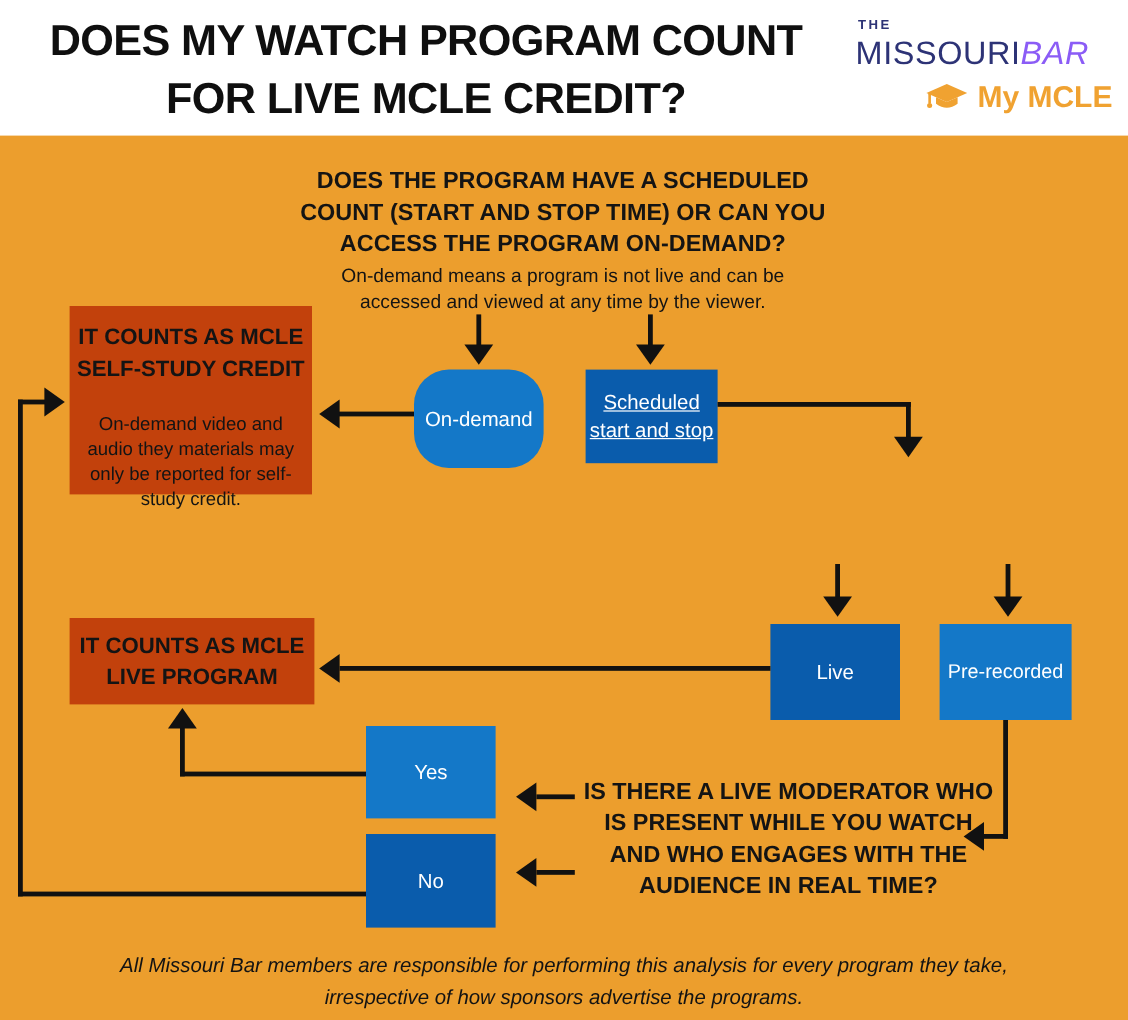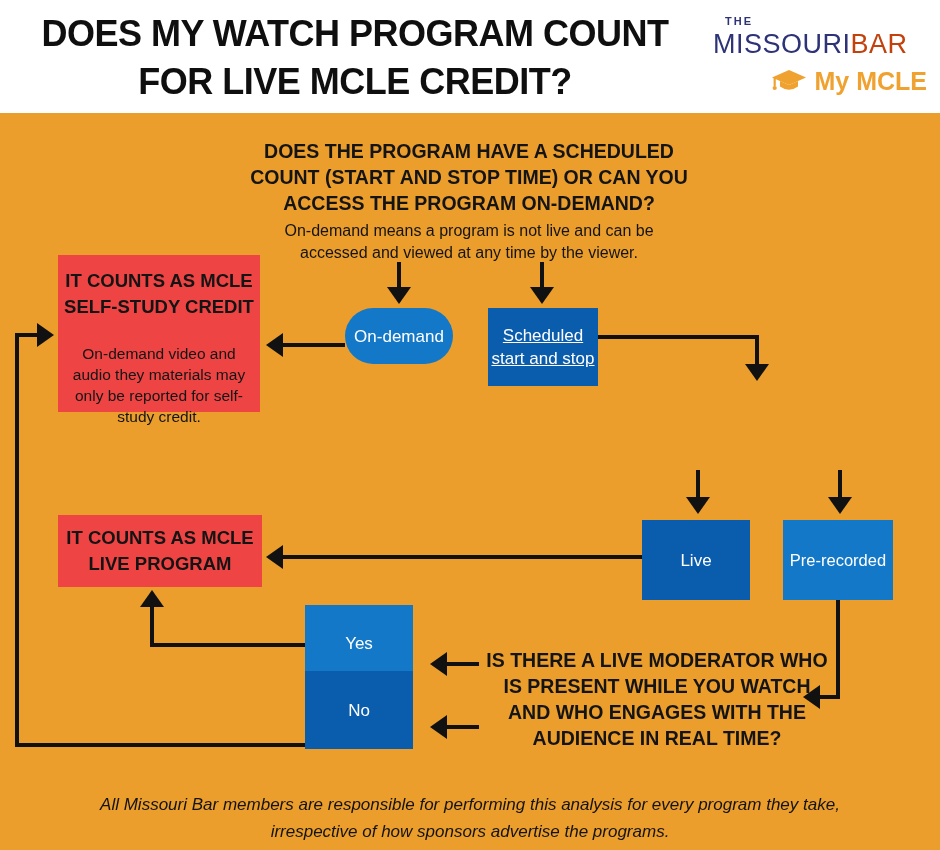--- a/index.html
+++ b/index.html
@@ -2,33 +2,33 @@
 <html><head>
 <meta charset="utf-8">
 <style>
   html,body{margin:0;padding:0;background:#ffffff;}
   .wrap{position:relative;width:940px;height:850px;overflow:hidden;background:#ffffff;
         font-family:"Liberation Sans", sans-serif;}
   .canvas-bg{position:absolute;left:0;top:113px;width:940px;height:737px;background:#EC9E2D;}
   .page-title{position:absolute;left:35px;top:10px;width:640px;text-align:center;
       font-size:36px;line-height:48px;font-weight:bold;color:#0f0f0f;letter-spacing:-0.5px;}
   .logo{position:absolute;left:713px;top:15px;width:214px;}
-  .logo-the{font-size:11px;font-weight:bold;letter-spacing:2px;color:#2D3376;margin-left:12px;}
+  .logo-the{font-size:11px;font-weight:bold;letter-spacing:2px;color:#2D3376;margin-left:2px;}
   .logo-brand{font-size:27px;letter-spacing:0.5px;color:#2D3376;margin-top:2px;white-space:nowrap;}
-  .logo-brand .bar{color:#c2410c;}
+  .logo-brand .bar{color:#8b5cf6;font-style:italic;}
   .logo-mcle{display:flex;align-items:center;justify-content:flex-end;gap:8px;margin-top:7px;
       font-size:25px;font-weight:bold;color:#F0A231;}
   .q{position:absolute;text-align:center;font-weight:bold;color:#141414;font-size:19.5px;line-height:26px;}
   .q .ln{white-space:nowrap;}
   .note{font-weight:normal;font-size:16px;line-height:22px;margin-top:4px;}
   .node{position:absolute;display:flex;align-items:center;justify-content:center;
       color:#ffffff;font-size:17px;line-height:23px;text-align:center;padding:2px;box-sizing:border-box;}
   .blue-l{background:#1478C8;}
   .blue-d{background:#0A5CAC;}
-  .result{position:absolute;background:#ef4444;color:#141414;text-align:center;box-sizing:border-box;}
+  .result{position:absolute;background:#c2410c;color:#141414;text-align:center;box-sizing:border-box;}
   .result .ttl{font-weight:bold;font-size:18.5px;line-height:26px;white-space:nowrap;}
   .result .bdy{font-size:15.5px;line-height:21px;margin-top:23px;}
   .hl,.vl{position:absolute;background:#111111;}
   .hl{height:4px;} .vl{width:4px;}
   .ah{position:absolute;width:0;height:0;}
   .ah-l{border-top:12px solid transparent;border-bottom:12px solid transparent;border-right:17px solid #111111;}
   .ah-r{border-top:12px solid transparent;border-bottom:12px solid transparent;border-left:17px solid #111111;}
   .ah-d{border-left:12px solid transparent;border-right:12px solid transparent;border-top:17px solid #111111;}
   .ah-u{border-left:12px solid transparent;border-right:12px solid transparent;border-bottom:17px solid #111111;}
   .footer{position:absolute;left:60px;top:791px;width:820px;text-align:center;
@@ -71,21 +71,21 @@
       <div class="ln">On-demand means a program is not live and can be</div>
       <div class="ln">accessed and viewed at any time by the viewer.</div>
     </div>
   </div>
 
   <div class="vl" style="left:397px;top:262px;height:28px;"></div>
   <div class="ah ah-d" style="left:387px;top:287px;"></div>
   <div class="vl" style="left:540px;top:262px;height:28px;"></div>
   <div class="ah ah-d" style="left:530px;top:287px;"></div>
 
-  <div class="node blue-l" style="left:345px;top:308px;width:108px;height:56px;border-radius:29px;">On-demand</div>
+  <div class="node blue-l" style="left:345px;top:308px;width:108px;height:82px;border-radius:29px;">On-demand</div>
   <div class="node blue-d" style="left:488px;top:308px;width:110px;height:78px;text-decoration:underline;">Scheduled start and stop</div>
 
   <div class="hl" style="left:282px;top:343px;width:63px;"></div>
   <div class="ah ah-l" style="left:266px;top:333px;"></div>
 
   <div class="result" style="left:58px;top:255px;width:202px;height:157px;padding-top:13px;">
     <div class="ttl">IT COUNTS AS MCLE</div>
     <div class="ttl">SELF-STUDY CREDIT</div>
     <div class="bdy">
       <div>On-demand video and</div>
@@ -126,21 +126,21 @@
     <div class="ln">AND WHO ENGAGES WITH THE</div>
     <div class="ln">AUDIENCE IN REAL TIME?</div>
   </div>
 
   <div class="hl" style="left:447px;top:662px;width:32px;"></div>
   <div class="ah ah-l" style="left:430px;top:652px;"></div>
   <div class="hl" style="left:447px;top:725px;width:32px;"></div>
   <div class="ah ah-l" style="left:430px;top:715px;"></div>
 
   <div class="node blue-l" style="left:305px;top:605px;width:108px;height:77px;">Yes</div>
-  <div class="node blue-d" style="left:305px;top:671px;width:108px;height:78px;">No</div>
+  <div class="node blue-d" style="left:305px;top:695px;width:108px;height:78px;">No</div>
 
   <div class="hl" style="left:150px;top:643px;width:155px;"></div>
   <div class="vl" style="left:150px;top:606px;height:41px;"></div>
   <div class="ah ah-u" style="left:140px;top:590px;"></div>
 
   <div class="hl" style="left:15px;top:743px;width:290px;"></div>
   <div class="vl" style="left:15px;top:333px;height:414px;"></div>
   <div class="hl" style="left:15px;top:333px;width:25px;"></div>
   <div class="ah ah-r" style="left:37px;top:323px;"></div>
 

